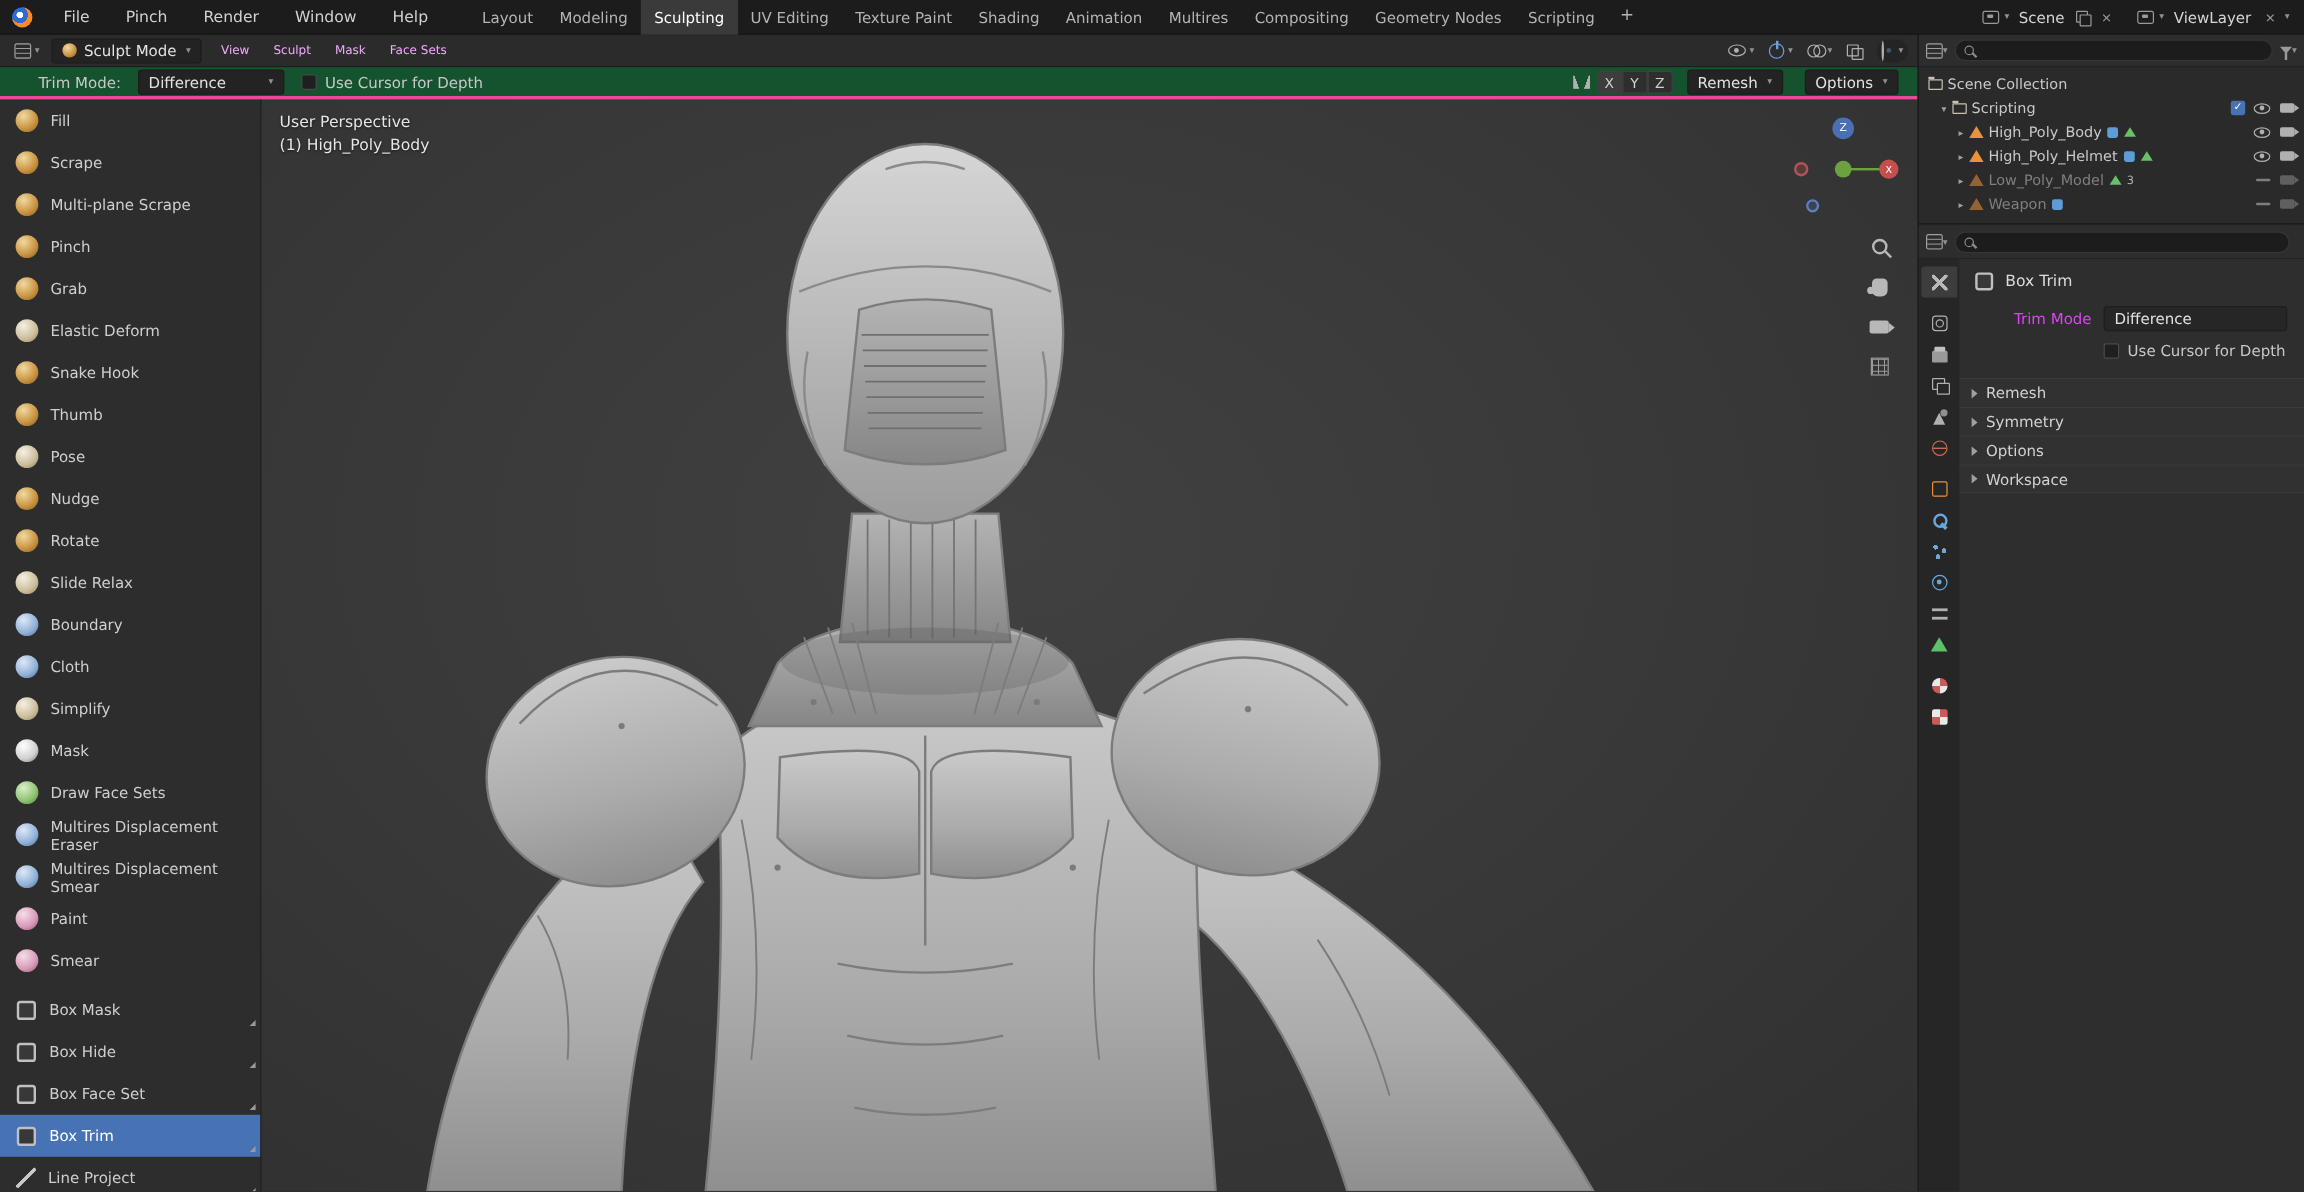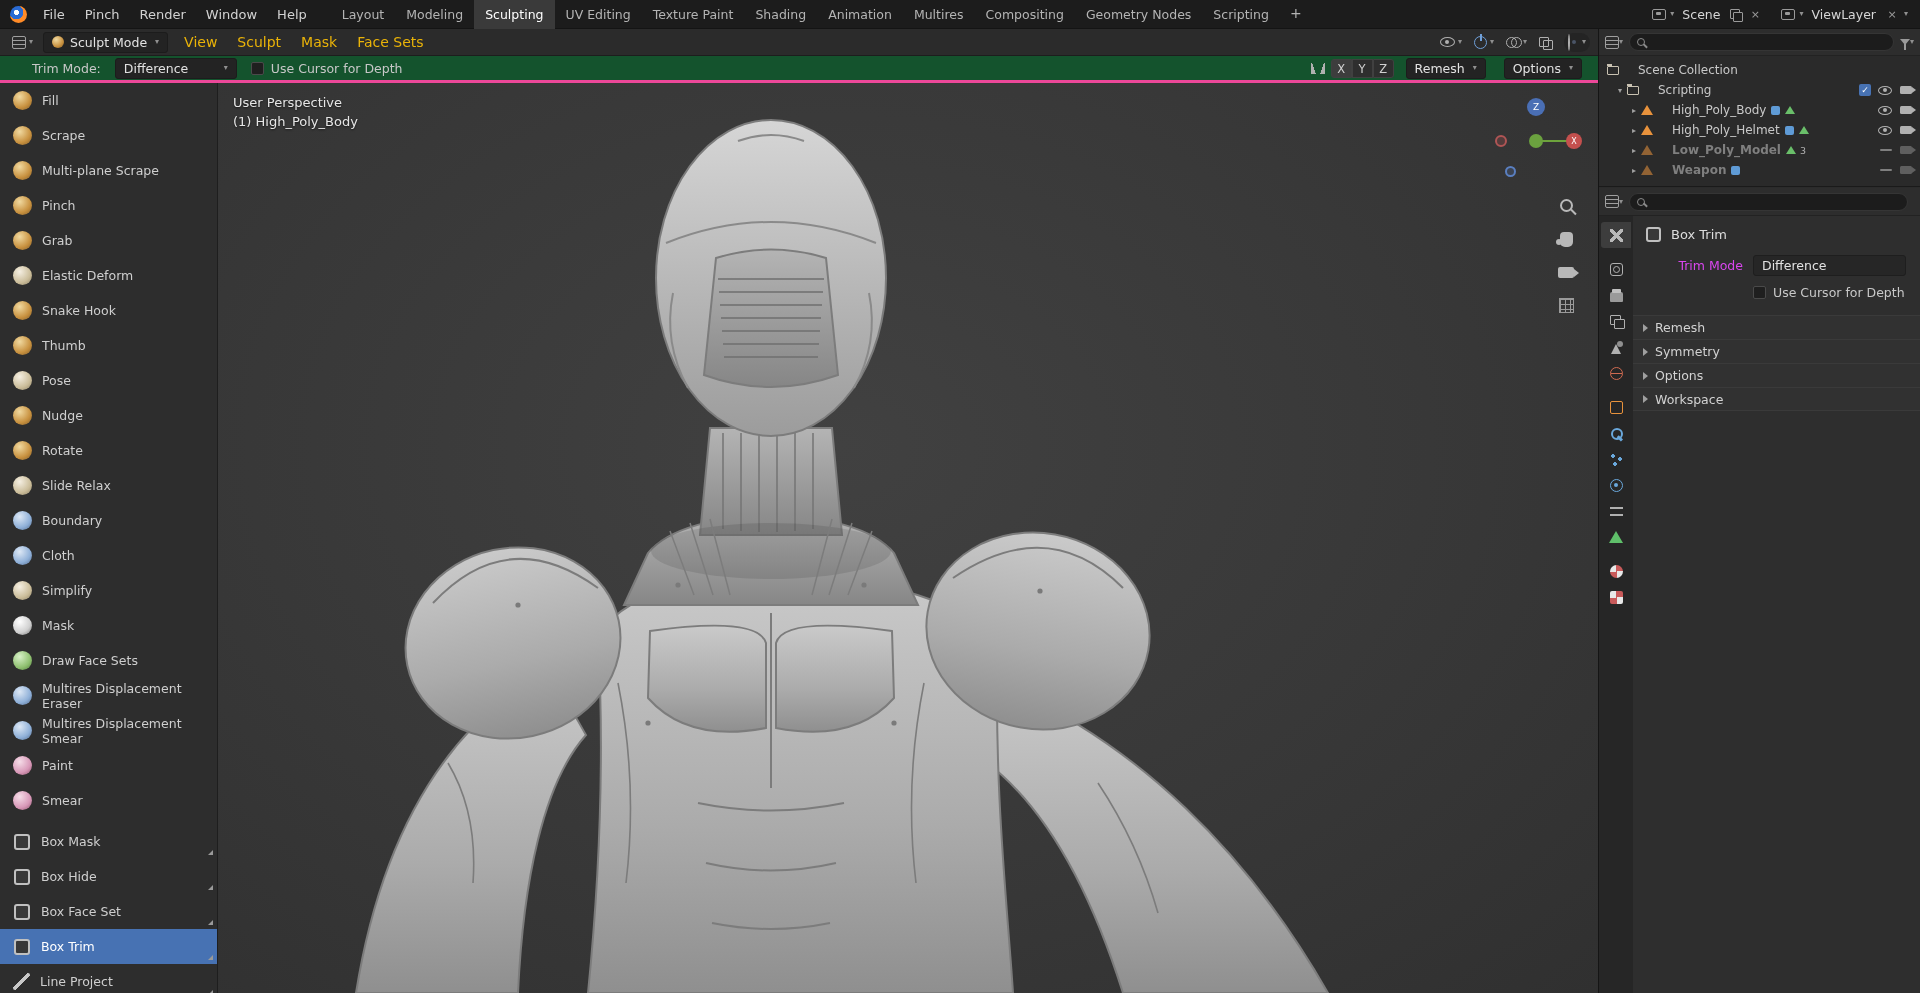--- a/index.html
+++ b/index.html
@@ -1,21 +1,21 @@
 <!DOCTYPE html>
 <html><head>
 <meta charset="utf-8">
 <style>
   *{box-sizing:border-box;margin:0;padding:0;}
   html,body{width:1920px;height:993px;overflow:hidden;}
   body{font-family:"DejaVu Sans","Liberation Sans",sans-serif;font-size:13px;color:#d6d6d6;background:#2e2e2e;}
   #app{position:relative;width:1920px;height:993px;overflow:hidden;background:#2e2e2e;}
 
   
-  .topbar{position:absolute;left:0;top:0;width:1920px;height:29px;background:#1c1c1c;display:flex;align-items:center;padding:0 8px;border-bottom:1px solid #141414;}
+  .topbar{position:absolute;left:0;top:0;width:1920px;height:29px;background:#1c1c1c;display:flex;align-items:center;padding:0 8px;border-bottom:1px solid #141414;gap:10px;}
   .blender-logo{width:17px;height:17px;border-radius:50%;background:radial-gradient(circle at 38% 38%,#ffffff 0 18%,#2a6bd4 19% 45%,#ff8b27 46%);margin:0 6px 0 2px;flex:0 0 auto;}
   .menu-item{padding:0 10px;height:29px;line-height:29px;color:#d2d2d2;cursor:default;}
   .ws-tabs{display:flex;margin-left:14px;height:29px;}
   .ws-tab{padding:0 11px;height:29px;line-height:29px;color:#b4b4b4;font-size:12.5px;}
   .ws-tab.active{background:#3a3a3a;color:#ffffff;}
   .ws-add{padding:0 10px;height:29px;line-height:27px;color:#b4b4b4;font-size:14px;}
   .tb-right{margin-left:auto;display:flex;align-items:center;gap:4px;padding-right:4px;}
   .id-icon{width:14px;height:11px;border:1.4px solid #9a9a9a;border-radius:2px;position:relative;}
   .id-icon::after{content:"";position:absolute;left:3px;top:2px;width:5px;height:3.5px;background:#9a9a9a;border-radius:1px;}
   .chev{font-size:8px;color:#909090;line-height:1;}
@@ -28,21 +28,21 @@
   .ic-x::after{content:"×";}
   .tb-sep{width:10px;}
 
   
   .vhead{position:absolute;left:0;top:29px;width:1598px;height:27px;background:#2b2b2b;border-bottom:1px solid #1d1d1d;display:flex;align-items:center;padding:0 8px;}
   .editor-type{display:flex;align-items:center;gap:3px;padding:0 4px;}
   .ed-icon{width:14px;height:13px;border:1.4px solid #9f9f9f;border-radius:2px;background:linear-gradient(#9f9f9f 1px,transparent 1px) 0 3px/100% 4px;}
   .dd{display:flex;align-items:center;gap:6px;background:#232323;border:1px solid #1c1c1c;border-radius:3px;height:21px;padding:0 8px;color:#e2e2e2;margin:0 6px;font-size:12.5px;}
   .dd .chev{margin-left:2px;}
   .mode-icon{width:12px;height:12px;border-radius:50%;background:radial-gradient(circle at 35% 30%,#f0d9a0,#c8913f 60%,#7d5a28);}
-  .vmenu{padding:0 10px;height:27px;line-height:27px;color:#eab308;font-size:14px;}
+  .vmenu{padding:0 10px;height:27px;line-height:27px;color:#f0abfc;font-size:10px;}
   .vh-right{margin-left:auto;display:flex;align-items:center;}
   .hg{display:flex;align-items:center;gap:3px;margin-left:12px;}
   .ic-eye{width:15px;height:10px;border:1.4px solid #b0b0b0;border-radius:50%;position:relative;}
   .ic-eye::after{content:"";position:absolute;left:50%;top:50%;width:4px;height:4px;margin:-2px 0 0 -2px;background:#b0b0b0;border-radius:50%;}
   .ic-gizmo{width:13px;height:13px;border:1.6px solid #6f9fd8;border-radius:50%;position:relative;}
   .ic-gizmo::after{content:"";position:absolute;left:5px;top:-3px;width:1.6px;height:7px;background:#6f9fd8;}
   .ic-overlay{width:14px;height:10px;position:relative;}
   .ic-overlay::before,.ic-overlay::after{content:"";position:absolute;width:9px;height:9px;border:1.3px solid #b0b0b0;border-radius:50%;}
   .ic-overlay::after{left:5px;}
   .ic-xray{width:13px;height:11px;position:relative;}
@@ -112,24 +112,24 @@
   .outliner{position:absolute;left:0;top:0;width:100%;height:158px;background:#2a2a2a;border-bottom:1px solid #1a1a1a;overflow:hidden;}
   .ol-head{display:flex;align-items:center;height:27px;padding:0 6px;background:#2d2d2d;border-bottom:1px solid #222222;}
   .search{flex:1;display:flex;align-items:center;gap:5px;background:#1c1c1c;border:1px solid #353535;border-radius:10px;height:18px;margin:0 6px;padding:0 7px;}
   .search input{flex:1;background:transparent;border:none;outline:none;color:#d6d6d6;font-size:11.5px;font-family:inherit;min-width:10px;}
   .mag{width:8px;height:8px;border:1.4px solid #8a8a8a;border-radius:50%;position:relative;flex:0 0 auto;}
   .mag::after{content:"";position:absolute;width:5px;height:1.5px;background:#8a8a8a;right:-4px;bottom:-1px;transform:rotate(45deg);}
   .funnel{width:0;height:0;border-left:5px solid transparent;border-right:5px solid transparent;border-top:6px solid #9a9a9a;position:relative;}
   .funnel::after{content:"";position:absolute;left:-1px;top:-1px;width:2px;height:6px;background:#9a9a9a;}
   .ol-rows{padding:4px 0 0 0;}
   .ol-row{display:flex;align-items:center;height:20px;padding-right:8px;font-size:12px;color:#c8c8c8;}
-  .ol-row.muted .ol-label{color:#7f7f7f;font-weight:bold;}
+  .ol-row.muted .ol-label{color:#7f7f7f;}
   .ol-row.muted .tri-orange{opacity:.55;}
   .disc{width:14px;text-align:center;color:#a0a0a0;font-size:8px;flex:0 0 auto;}
-  .ol-label{margin-left:19px;white-space:nowrap;}
+  .ol-label{margin-left:4px;white-space:nowrap;}
   .ol-spacer{flex:1;}
   .tri-orange{width:0;height:0;border-left:6px solid transparent;border-right:6px solid transparent;border-bottom:10px solid #e8923c;flex:0 0 auto;}
   .col-icon{width:12px;height:9px;border:1.3px solid #c9c2b2;border-radius:1px;position:relative;flex:0 0 auto;}
   .col-icon::before{content:"";position:absolute;left:-1px;top:-3px;width:5px;height:2px;background:#c9c2b2;}
   .mini{flex:0 0 auto;margin-left:5px;}
   .mini-mod{width:9px;height:9px;background:#5f9bd6;border-radius:2px;}
   .mini-data{width:0;height:0;border-left:5px solid transparent;border-right:5px solid transparent;border-bottom:8px solid #6abf6a;}
   .badge{color:#b0b0b0;font-size:9.5px;margin-left:4px;}
   .eye{width:14px;height:9px;border:1.3px solid #b0b0b0;border-radius:50%;position:relative;margin-left:7px;flex:0 0 auto;}
   .eye::after{content:"";position:absolute;left:50%;top:50%;width:4px;height:4px;margin:-2px 0 0 -2px;background:#b0b0b0;border-radius:50%;}

